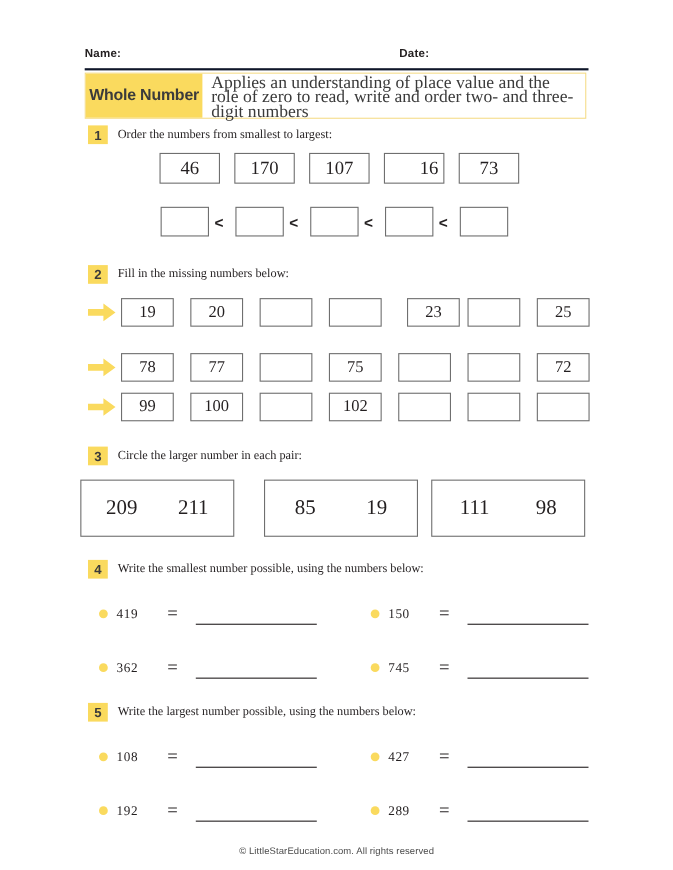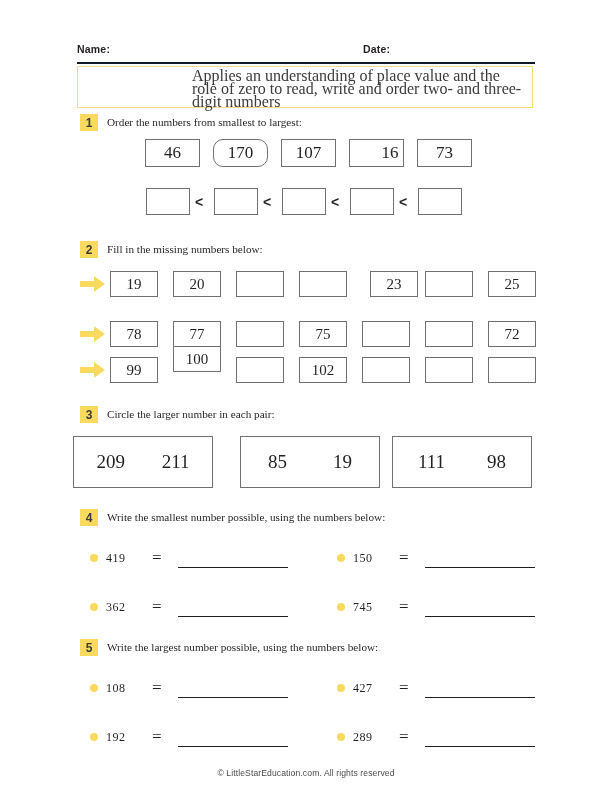--- a/index.html
+++ b/index.html
@@ -185,30 +185,31 @@
 </style>
 </head>
 <body>
 
 <div class="namedate">
   <span class="nm">Name:</span>
   <span class="dt">Date:</span>
 </div>
 
 <div class="banner">
+  <div class="banner-title">Whole Number</div>
   <div class="banner-desc">Applies an understanding of place value and the role of zero to read, write and order two- and three-digit numbers</div>
 </div>
 
 <div class="qhead" style="left:80px; top:114px;">
   <div class="qbadge">1</div>
   <div class="qtext">Order the numbers from smallest to largest:</div>
 </div>
 <div id="q1-numbers">
     <div class="nbox q1box" style="left:145px; top:139px;">46</div>
-    <div class="nbox q1box" style="left:213px; top:139px;border-radius:10px;">170</div>
+    <div class="nbox q1box" style="left:213px; top:139px;">170</div>
     <div class="nbox q1box" style="left:281px; top:139px;">107</div>
     <div class="nbox q1box" style="left:349px; top:139px;padding-left:27px;">16</div>
     <div class="nbox q1box" style="left:417px; top:139px;">73</div>
   </div>
 <div id="q1-answers">
     <div class="nbox q1box q1ansbox" style="left:146px; top:188px;"></div>
     <div class="ltsign" style="left:192px; top:194px;">&lt;</div>
     <div class="nbox q1box q1ansbox" style="left:214px; top:188px;"></div>
     <div class="ltsign" style="left:260px; top:194px;">&lt;</div>
     <div class="nbox q1box q1ansbox" style="left:282px; top:188px;"></div>
@@ -240,21 +241,21 @@
     <div class="nbox q2box" style="left:173px; top:321px;">77</div>
     <div class="nbox q2box" style="left:236px; top:321px;"></div>
     <div class="nbox q2box" style="left:299px; top:321px;">75</div>
     <div class="nbox q2box" style="left:362px; top:321px;"></div>
     <div class="nbox q2box" style="left:425px; top:321px;"></div>
     <div class="nbox q2box" style="left:488px; top:321px;">72</div>
     <div class="arrow" style="left:80px; top:361px;"><svg viewBox="0 0 26 18" width="26" height="18">
         <path d="M0 6 L14 6 L14 1 L25 9 L14 17 L14 12 L0 12 Z" fill="#FADA5E"></path>
       </svg></div>
     <div class="nbox q2box" style="left:110px; top:357px;">99</div>
-    <div class="nbox q2box" style="left:173px; top:346px;">100</div>
+    <div class="nbox q2box" style="left:173px; top:357px;">100</div>
     <div class="nbox q2box" style="left:236px; top:357px;"></div>
     <div class="nbox q2box" style="left:299px; top:357px;">102</div>
     <div class="nbox q2box" style="left:362px; top:357px;"></div>
     <div class="nbox q2box" style="left:425px; top:357px;"></div>
     <div class="nbox q2box" style="left:488px; top:357px;"></div>
   </div>
 
 <div class="qhead" style="left:80px; top:406px;">
   <div class="qbadge">3</div>
   <div class="qtext">Circle the larger number in each pair:</div>

